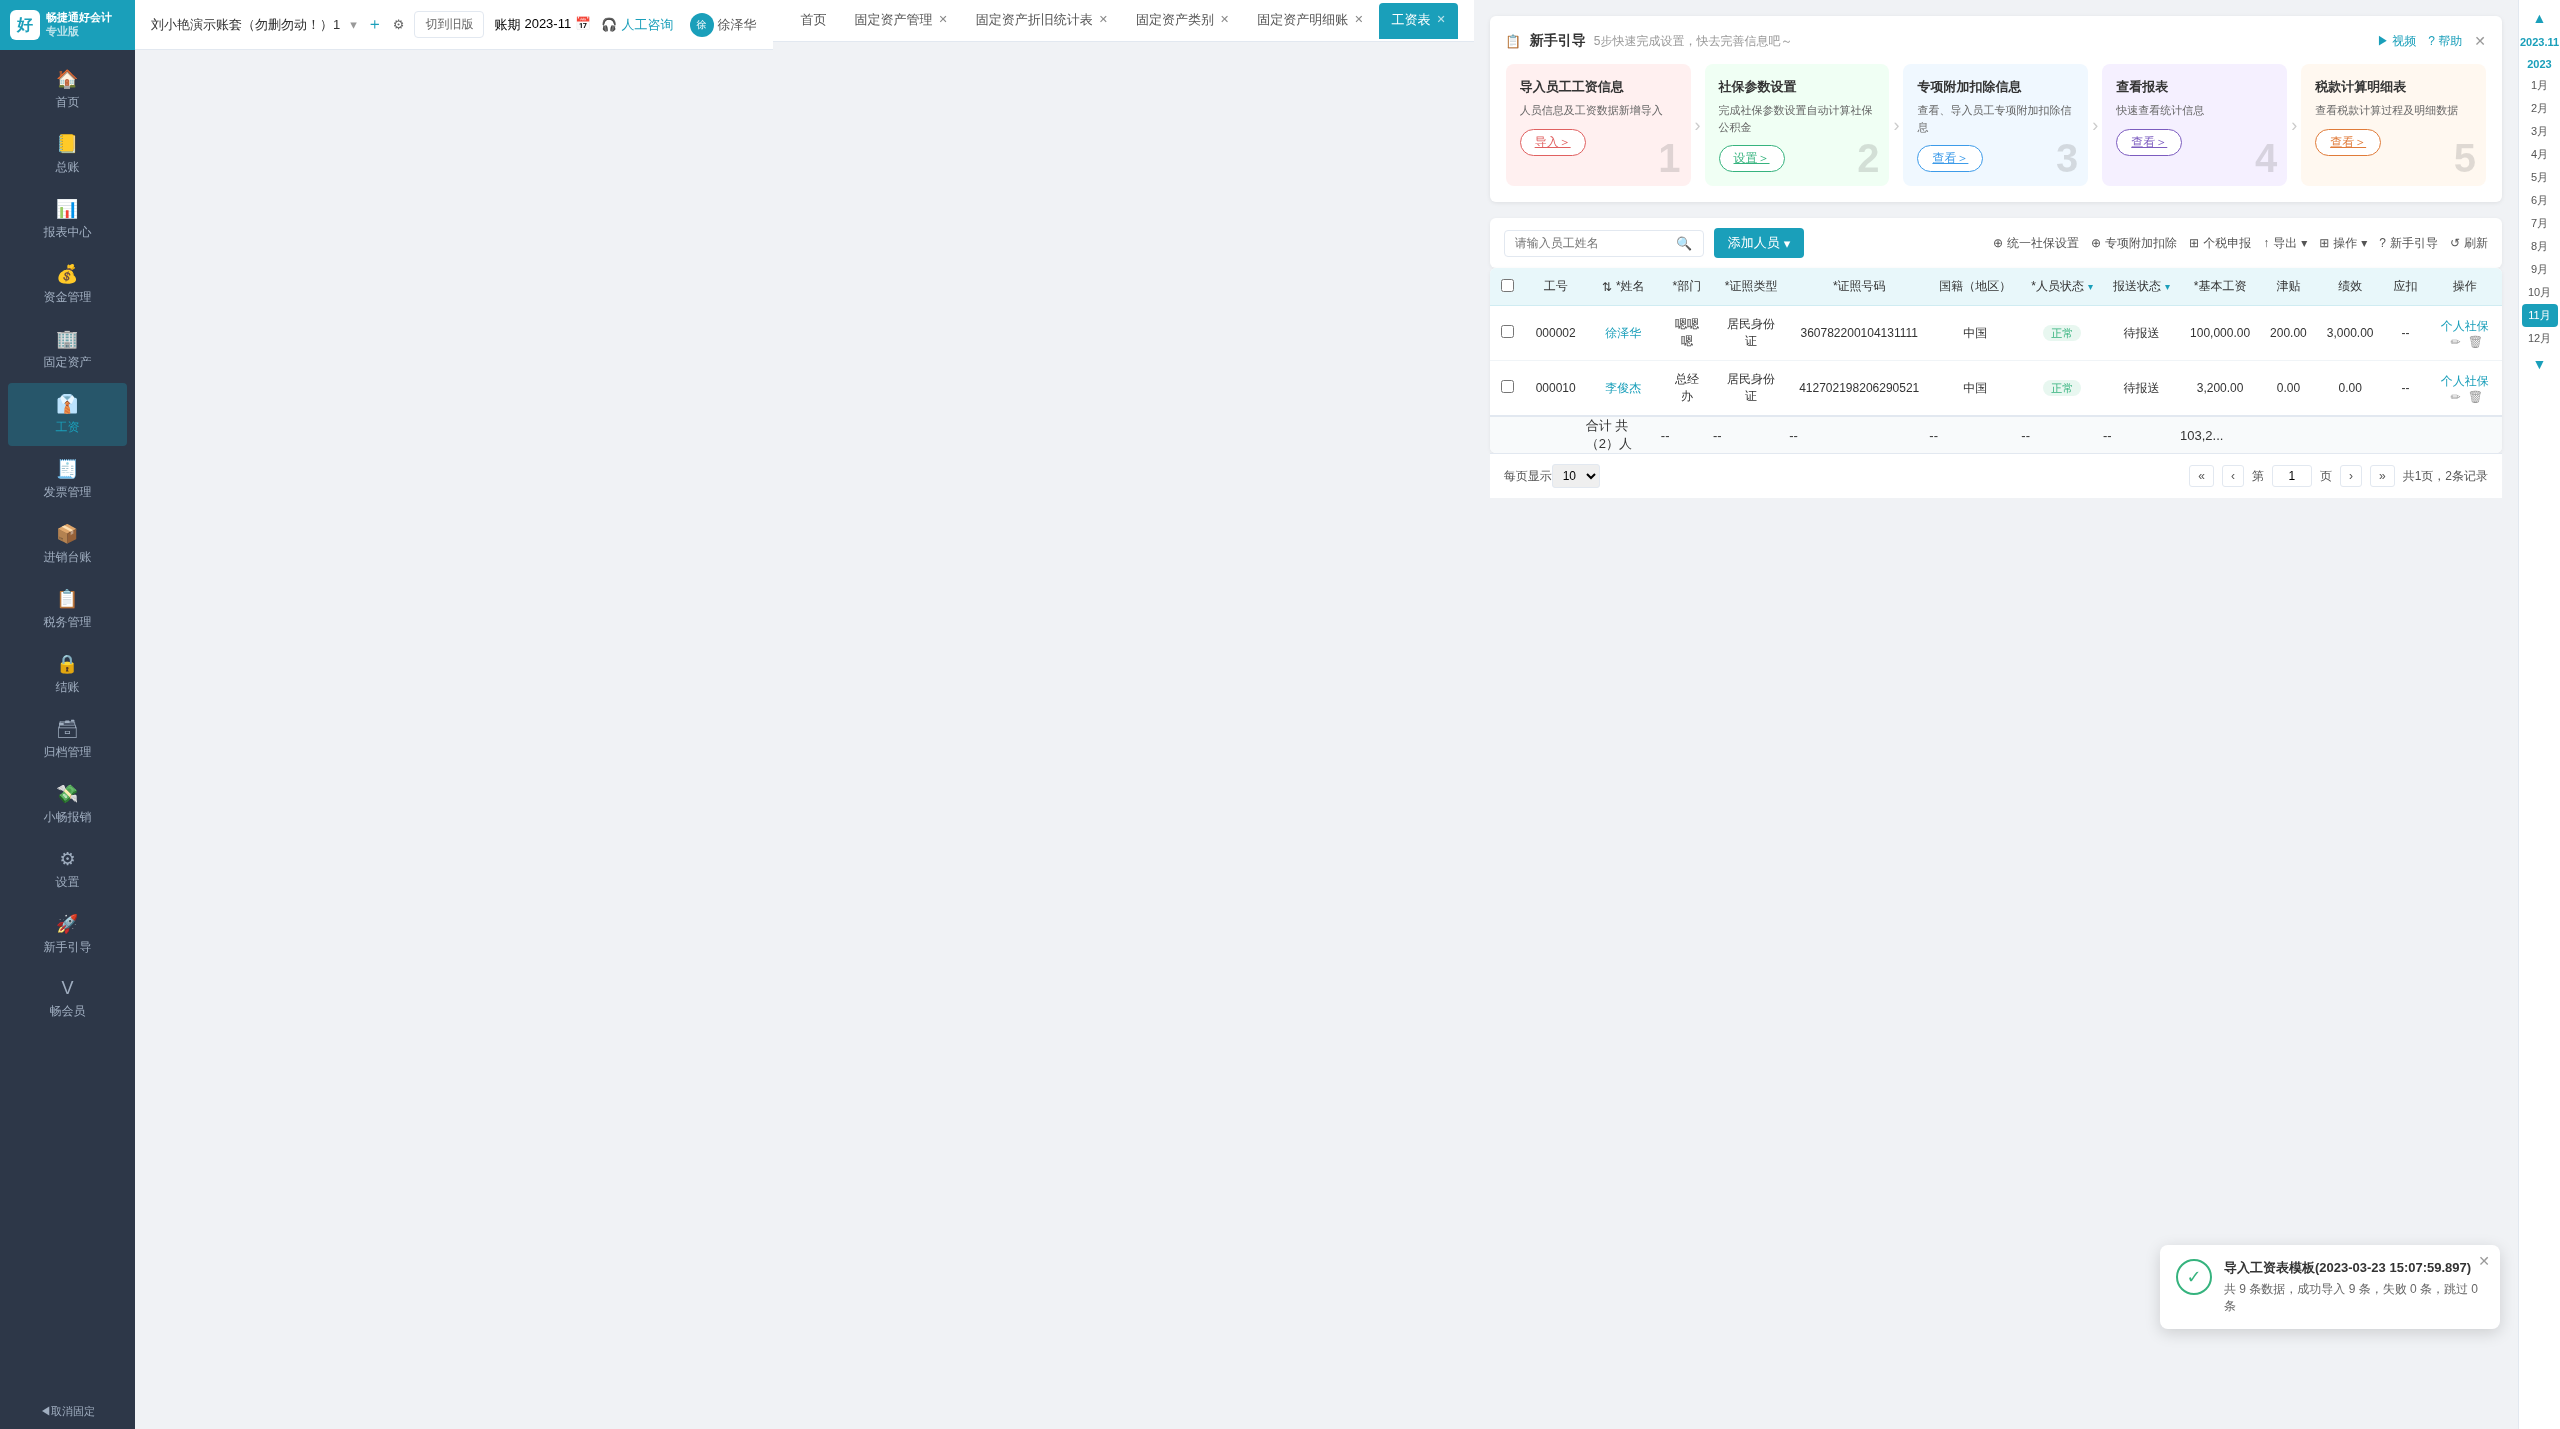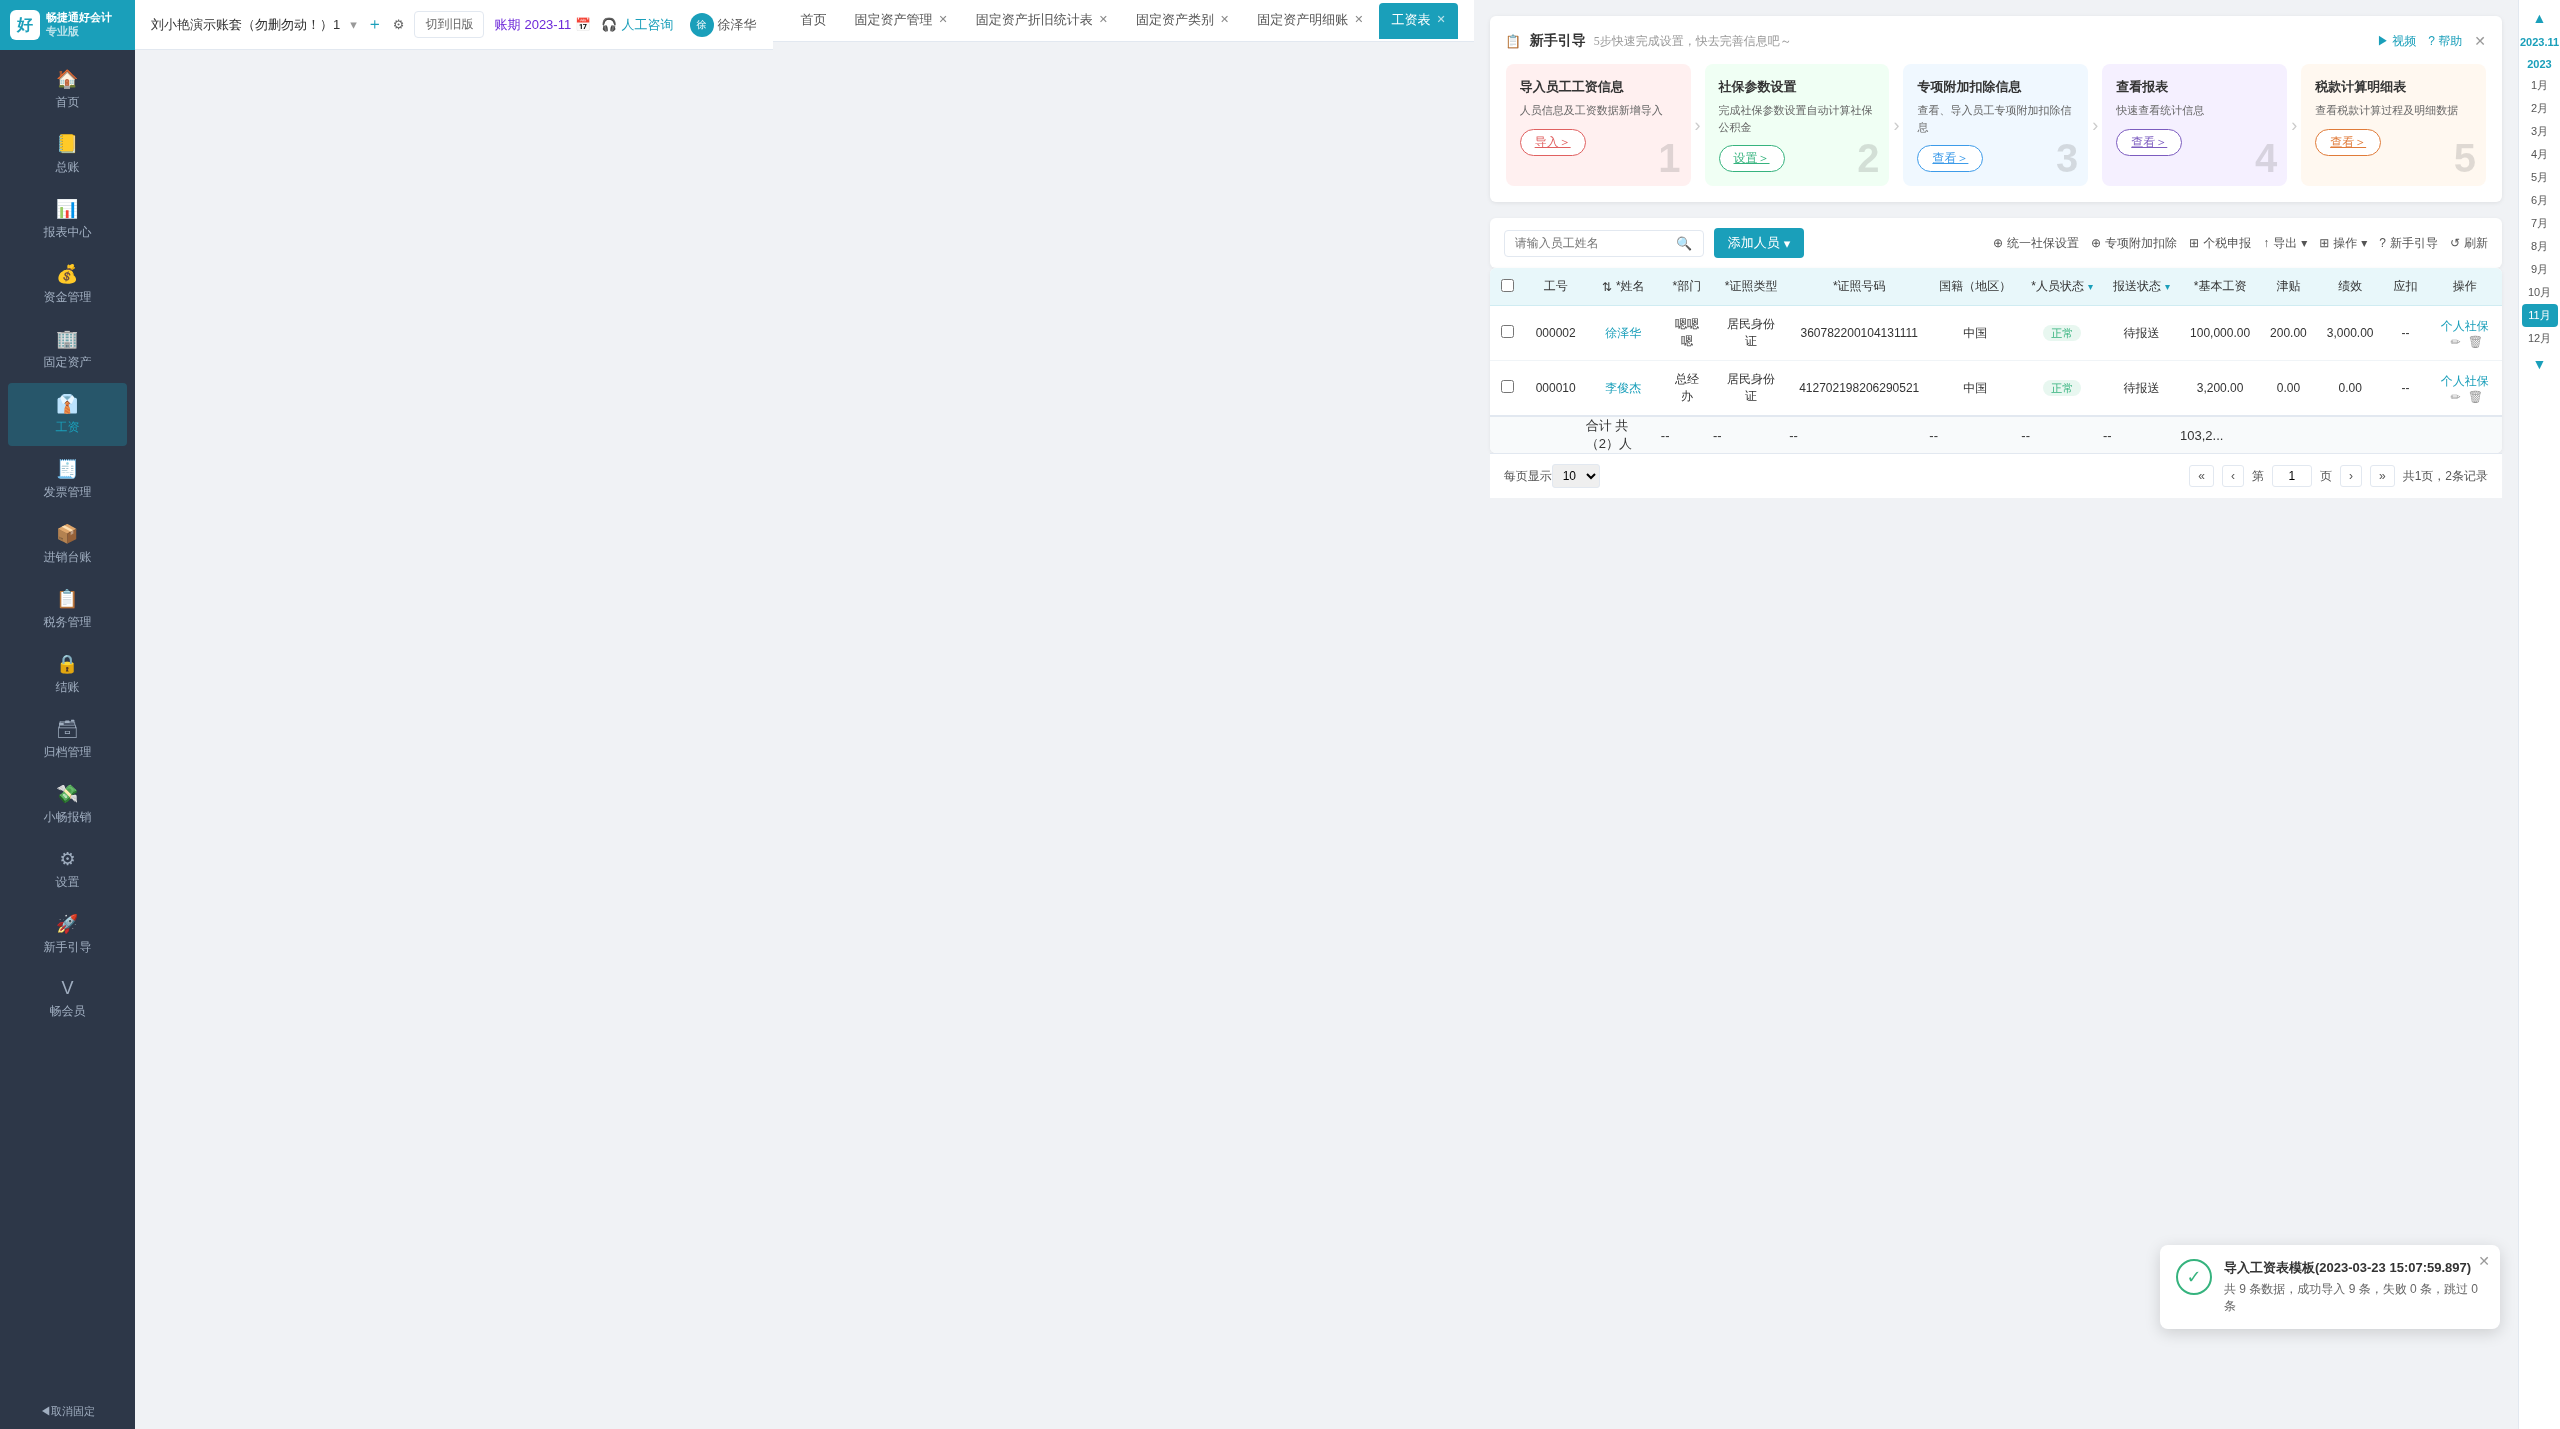--- a/index.html
+++ b/index.html
@@ -86,21 +86,21 @@
     .topbar-gear { color: #666; cursor: pointer; }
     .topbar-switch-btn {
       border: 1px solid #e2e8f0;
       border-radius: 4px;
       padding: 4px 10px;
       font-size: 12px;
       color: #666;
       cursor: pointer;
       background: white;
     }
-    .topbar-period { color: #6d28d9; font-size: 13px; display: flex; align-items: center; gap: 4px; }
+    .topbar-period { color: #000000; font-size: 13px; display: flex; align-items: flex-start; gap: 4px; }
     .topbar-right { margin-left: auto; display: flex; align-items: center; gap: 16px; color: #555; font-size: 13px; }
     .topbar-service { display: flex; align-items: center; gap: 4px; color: #1a9fba; cursor: pointer; }
     .topbar-user { display: flex; align-items: center; gap: 4px; cursor: pointer; }
     .avatar-circle { width: 24px; height: 24px; border-radius: 50%; background: #1a9fba; display: flex; align-items: center; justify-content: center; color: white; font-size: 10px; }
 
     
     .tabs-bar {
       background: white;
       display: flex;
       align-items: center;
@@ -135,21 +135,21 @@
     
     .wizard-card {
       background: white;
       border-radius: 6px;
       padding: 16px;
       margin-bottom: 16px;
       box-shadow: 0 1px 4px rgba(0,0,0,0.08);
     }
     .wizard-header { display: flex; align-items: center; gap: 8px; margin-bottom: 14px; }
     .wizard-title { font-size: 14px; font-weight: 600; color: #333; display: flex; align-items: center; gap: 6px; }
-    .wizard-subtitle { color: #999; font-size: 12px; font-family: Liberation Serif, serif; }
+    .wizard-subtitle { color: #999; font-size: 12px; }
     .wizard-right { margin-left: auto; display: flex; align-items: center; gap: 12px; color: #1a9fba; font-size: 12px; cursor: pointer; }
     .wizard-close-btn { color: #999; cursor: pointer; font-size: 14px; }
 
     .wizard-steps { display: flex; align-items: stretch; gap: 0; }
     .wizard-step {
       flex: 1;
       border-radius: 8px;
       padding: 14px;
       position: relative;
     }

